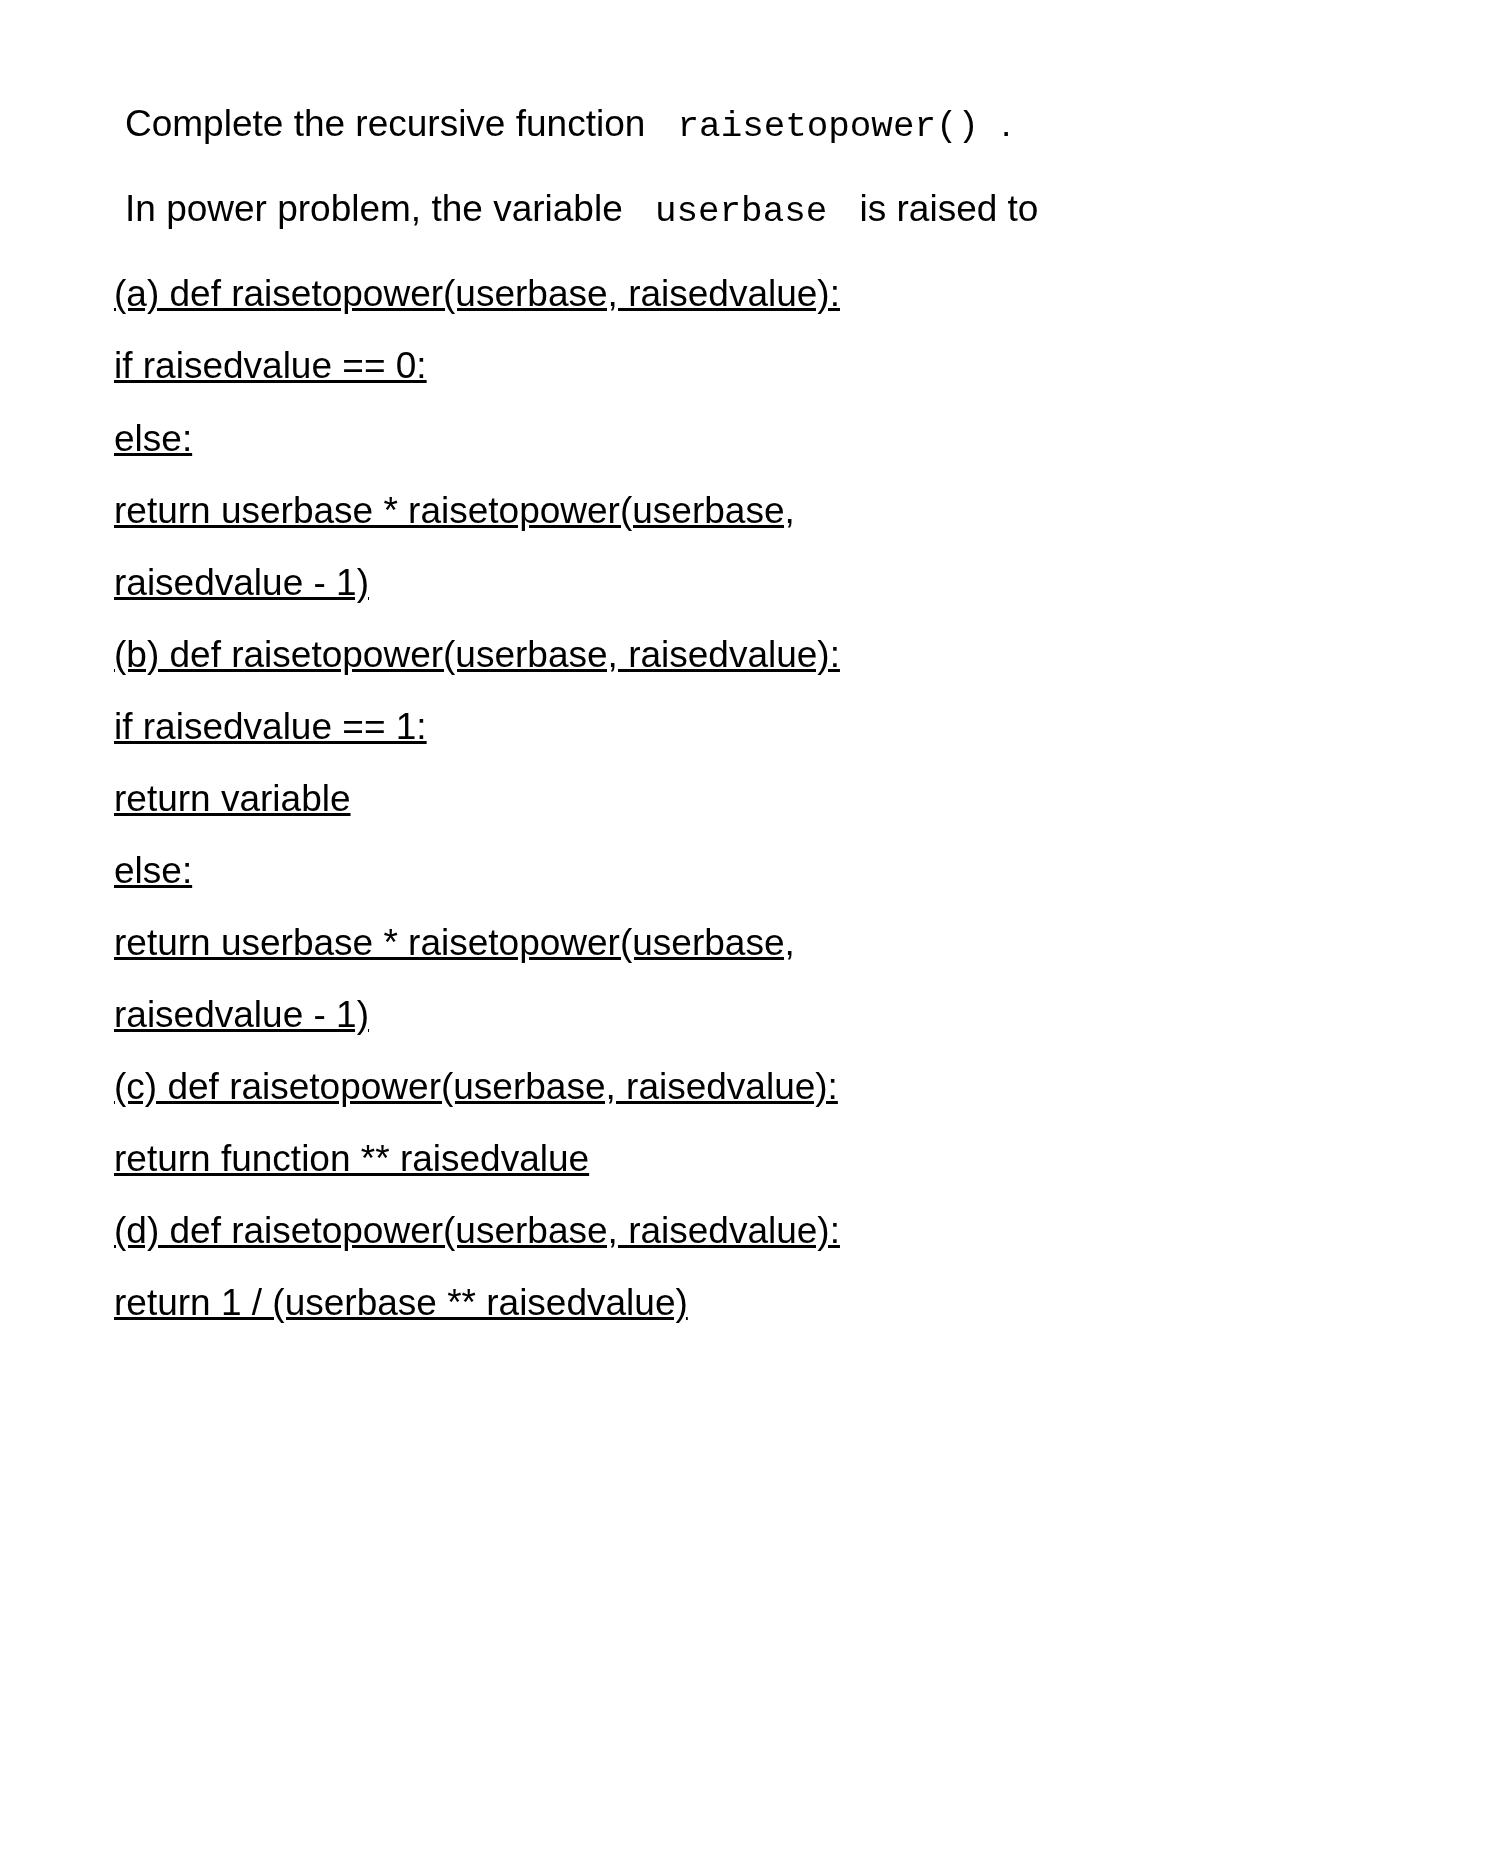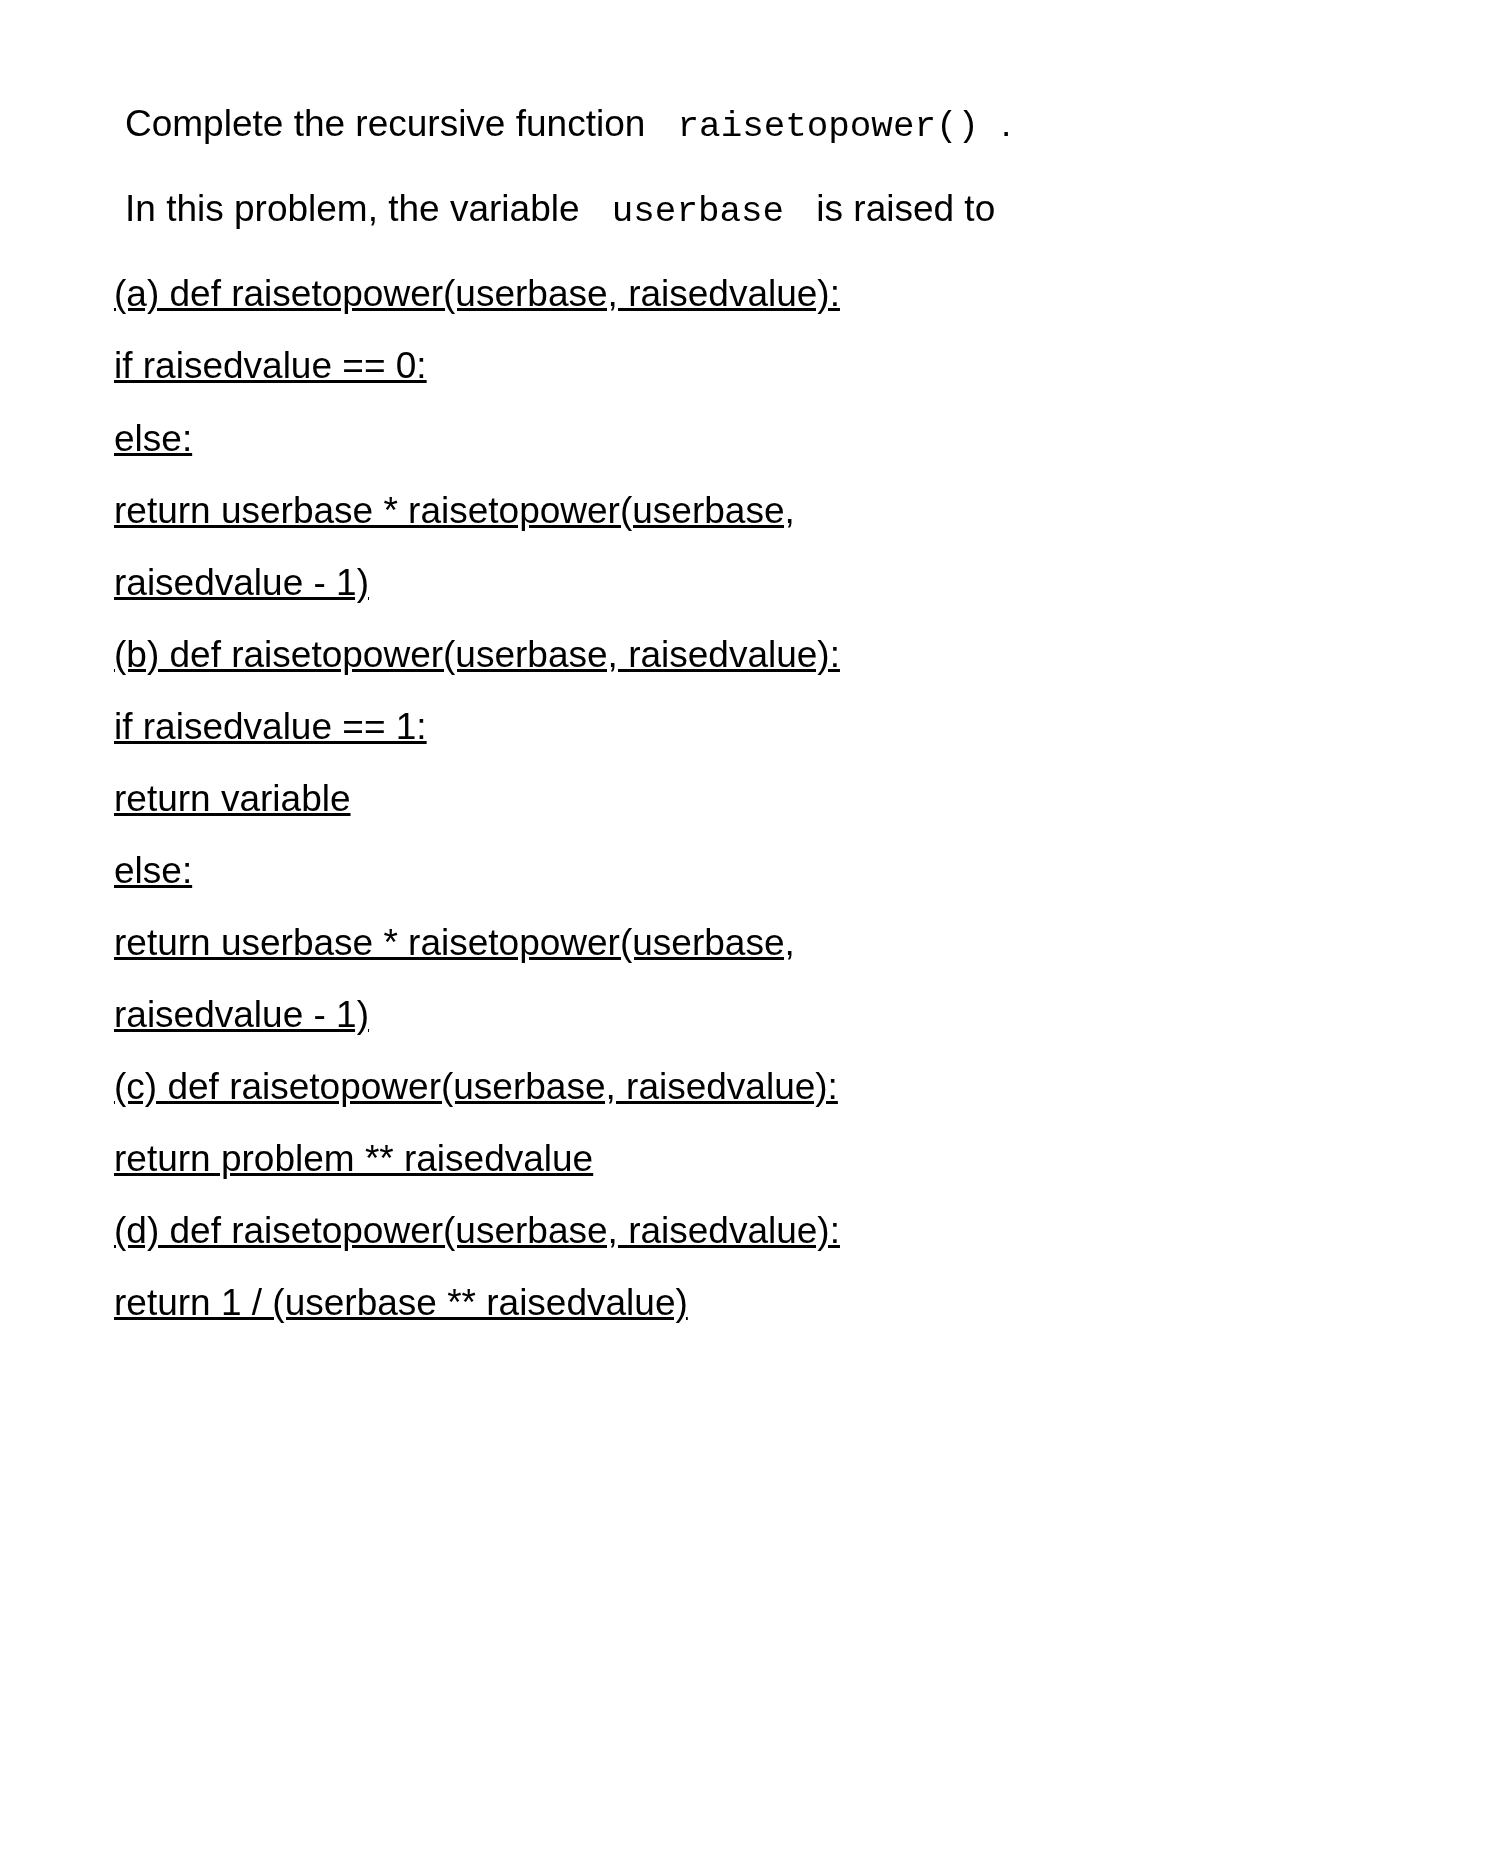--- a/index.html
+++ b/index.html
@@ -34,36 +34,36 @@
 </head>
 <body>
 
 <div class="content">
 
   <div class="prompt-line">
     <span>Complete the recursive function </span><span class="code-inline">raisetopower()</span><span>.</span>
   </div>
 
   <div class="prompt-line">
-    <span>In this problem, the variable </span><span class="code-inline">userbase</span><span> is raised to</span>
+    <span>In power problem, the variable </span><span class="code-inline">userbase</span><span> is raised to</span>
   </div>
 
 
   <div class="code-line">(a) def raisetopower(userbase, raisedvalue):</div>
   <div class="code-line">if raisedvalue == 0:</div>
   <div class="code-line">else:</div>
   <div class="code-line">return userbase * raisetopower(userbase,</div>
   <div class="code-line">raisedvalue - 1)</div>
 
   <div class="code-line">(b) def raisetopower(userbase, raisedvalue):</div>
   <div class="code-line">if raisedvalue == 1:</div>
   <div class="code-line">return variable</div>
   <div class="code-line">else:</div>
   <div class="code-line">return userbase * raisetopower(userbase,</div>
   <div class="code-line">raisedvalue - 1)</div>
 
   <div class="code-line">(c) def raisetopower(userbase, raisedvalue):</div>
-  <div class="code-line">return problem ** raisedvalue</div>
+  <div class="code-line">return function ** raisedvalue</div>
 
   <div class="code-line">(d) def raisetopower(userbase, raisedvalue):</div>
   <div class="code-line">return 1 / (userbase ** raisedvalue)</div>
 
 </div>
 
 </body></html>

